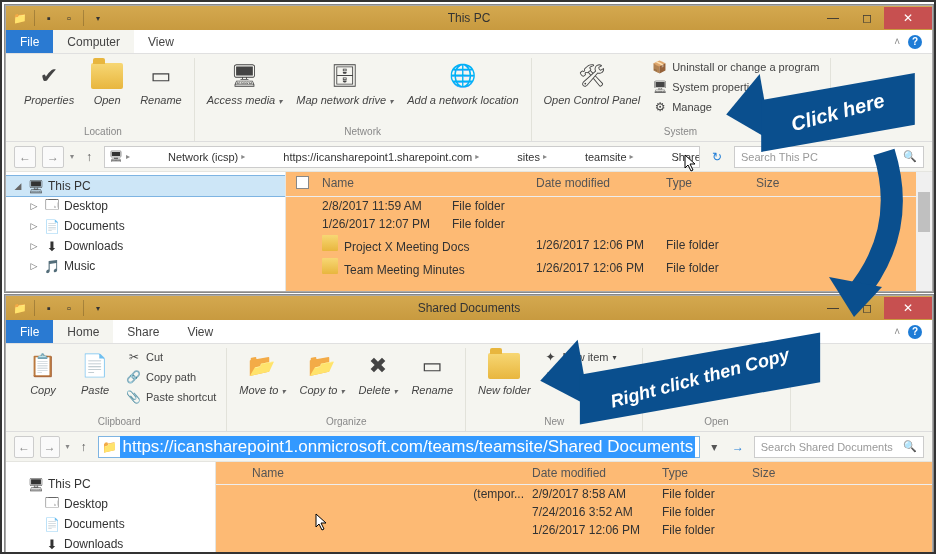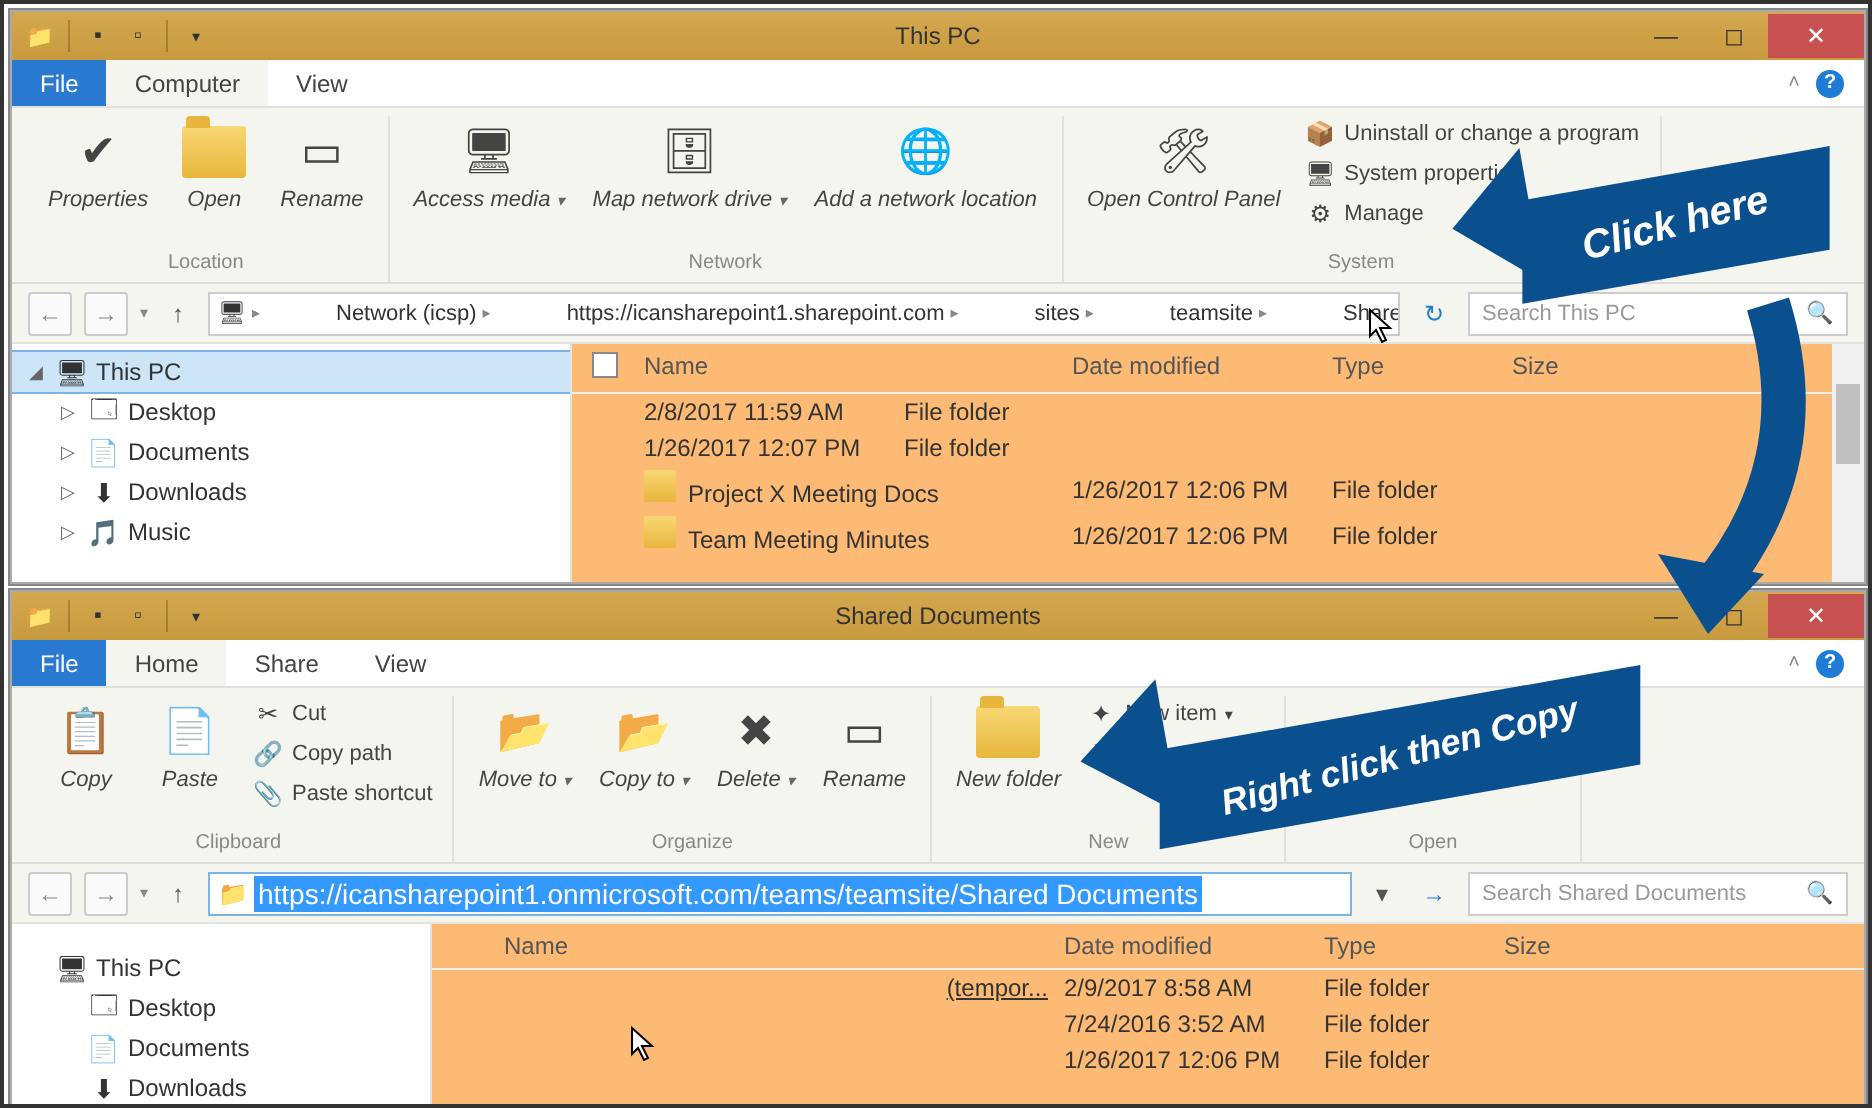--- a/index.html
+++ b/index.html
@@ -62,21 +62,21 @@
 .col-name { flex: 0 0 214px; }
 .col-date { flex: 0 0 130px; }
 .col-type { flex: 0 0 90px; }
 .col-size { flex: 0 0 70px; }
 .listrow { display: flex; padding: 2px 10px; font-size: 12px; color: #333; align-items: center; }
 .fileicon { width: 16px; height: 16px; background: linear-gradient(#f7d774,#e8b63e); border-radius: 1px; margin-right: 6px; display: inline-block; }
 .scrollbar-v { position: absolute; right: 0; top: 0; bottom: 0; width: 16px; background: #f0f0f0; }
 .scrollbar-v::before { content: ""; position: absolute; top: 20px; left: 2px; right: 2px; height: 40px; background: #c0c0c0; }
 
 .address-edit { flex: 1; height: 22px; border: 1px solid #7eb4e2; background: #fff; display: flex; align-items: center; padding: 0 4px; }
-.address-edit .url-text { background: #3399ff; color: #fff; padding: 1px 2px; font-size: 14px; white-space: nowrap; }
+.address-edit .url-text { background: #3399ff; color: #fff; padding: 1px 2px; font-size: 17px; white-space: nowrap; }
 .addr-dd { width: 18px; display: flex; align-items: center; justify-content: center; color: #555; }
 .addr-go { width: 22px; display: flex; align-items: center; justify-content: center; color: #1e7cd6; }
 
 .cursor { position: absolute; width: 14px; height: 18px; z-index: 200; pointer-events: none; }
 
 
 .callout { position: absolute; z-index: 150; }
 .callout .chev { display: flex; align-items: center; }
 .chev-body { background: #0a4f8e; color: #fff; font-family: "Segoe UI", sans-serif; font-style: italic; font-weight: 600; transform: skewX(-10deg); padding: 10px 24px; display: flex; align-items: center; white-space: nowrap; }
 .chev-body span { transform: skewX(10deg) rotate(-5deg); display: inline-block; }
@@ -442,21 +442,21 @@
     <div class="listpane" style="position:relative;">
       <div class="listhead">
         <div class="col-chk"></div>
         <div class="col-name" style="flex:0 0 280px;">Name</div>
         <div class="col-date">Date modified</div>
         <div class="col-type">Type</div>
         <div class="col-size">Size</div>
       </div>
       <div class="listrow">
         <div class="col-chk"></div>
-        <div class="col-name" style="flex:0 0 280px;text-align:right;padding-right:8px;text-decoration:underline;"><span>(tempor...</span></div>
+        <div class="col-name" style="flex:0 0 280px;text-align:right;padding-right:8px;"><span>(tempor...</span></div>
         <div class="col-date">2/9/2017 8:58 AM</div>
         <div class="col-type">File folder</div>
       </div>
       <div class="listrow">
         <div class="col-chk"></div>
         <div class="col-name" style="flex:0 0 280px;"></div>
         <div class="col-date">7/24/2016 3:52 AM</div>
         <div class="col-type">File folder</div>
       </div>
       <div class="listrow">

